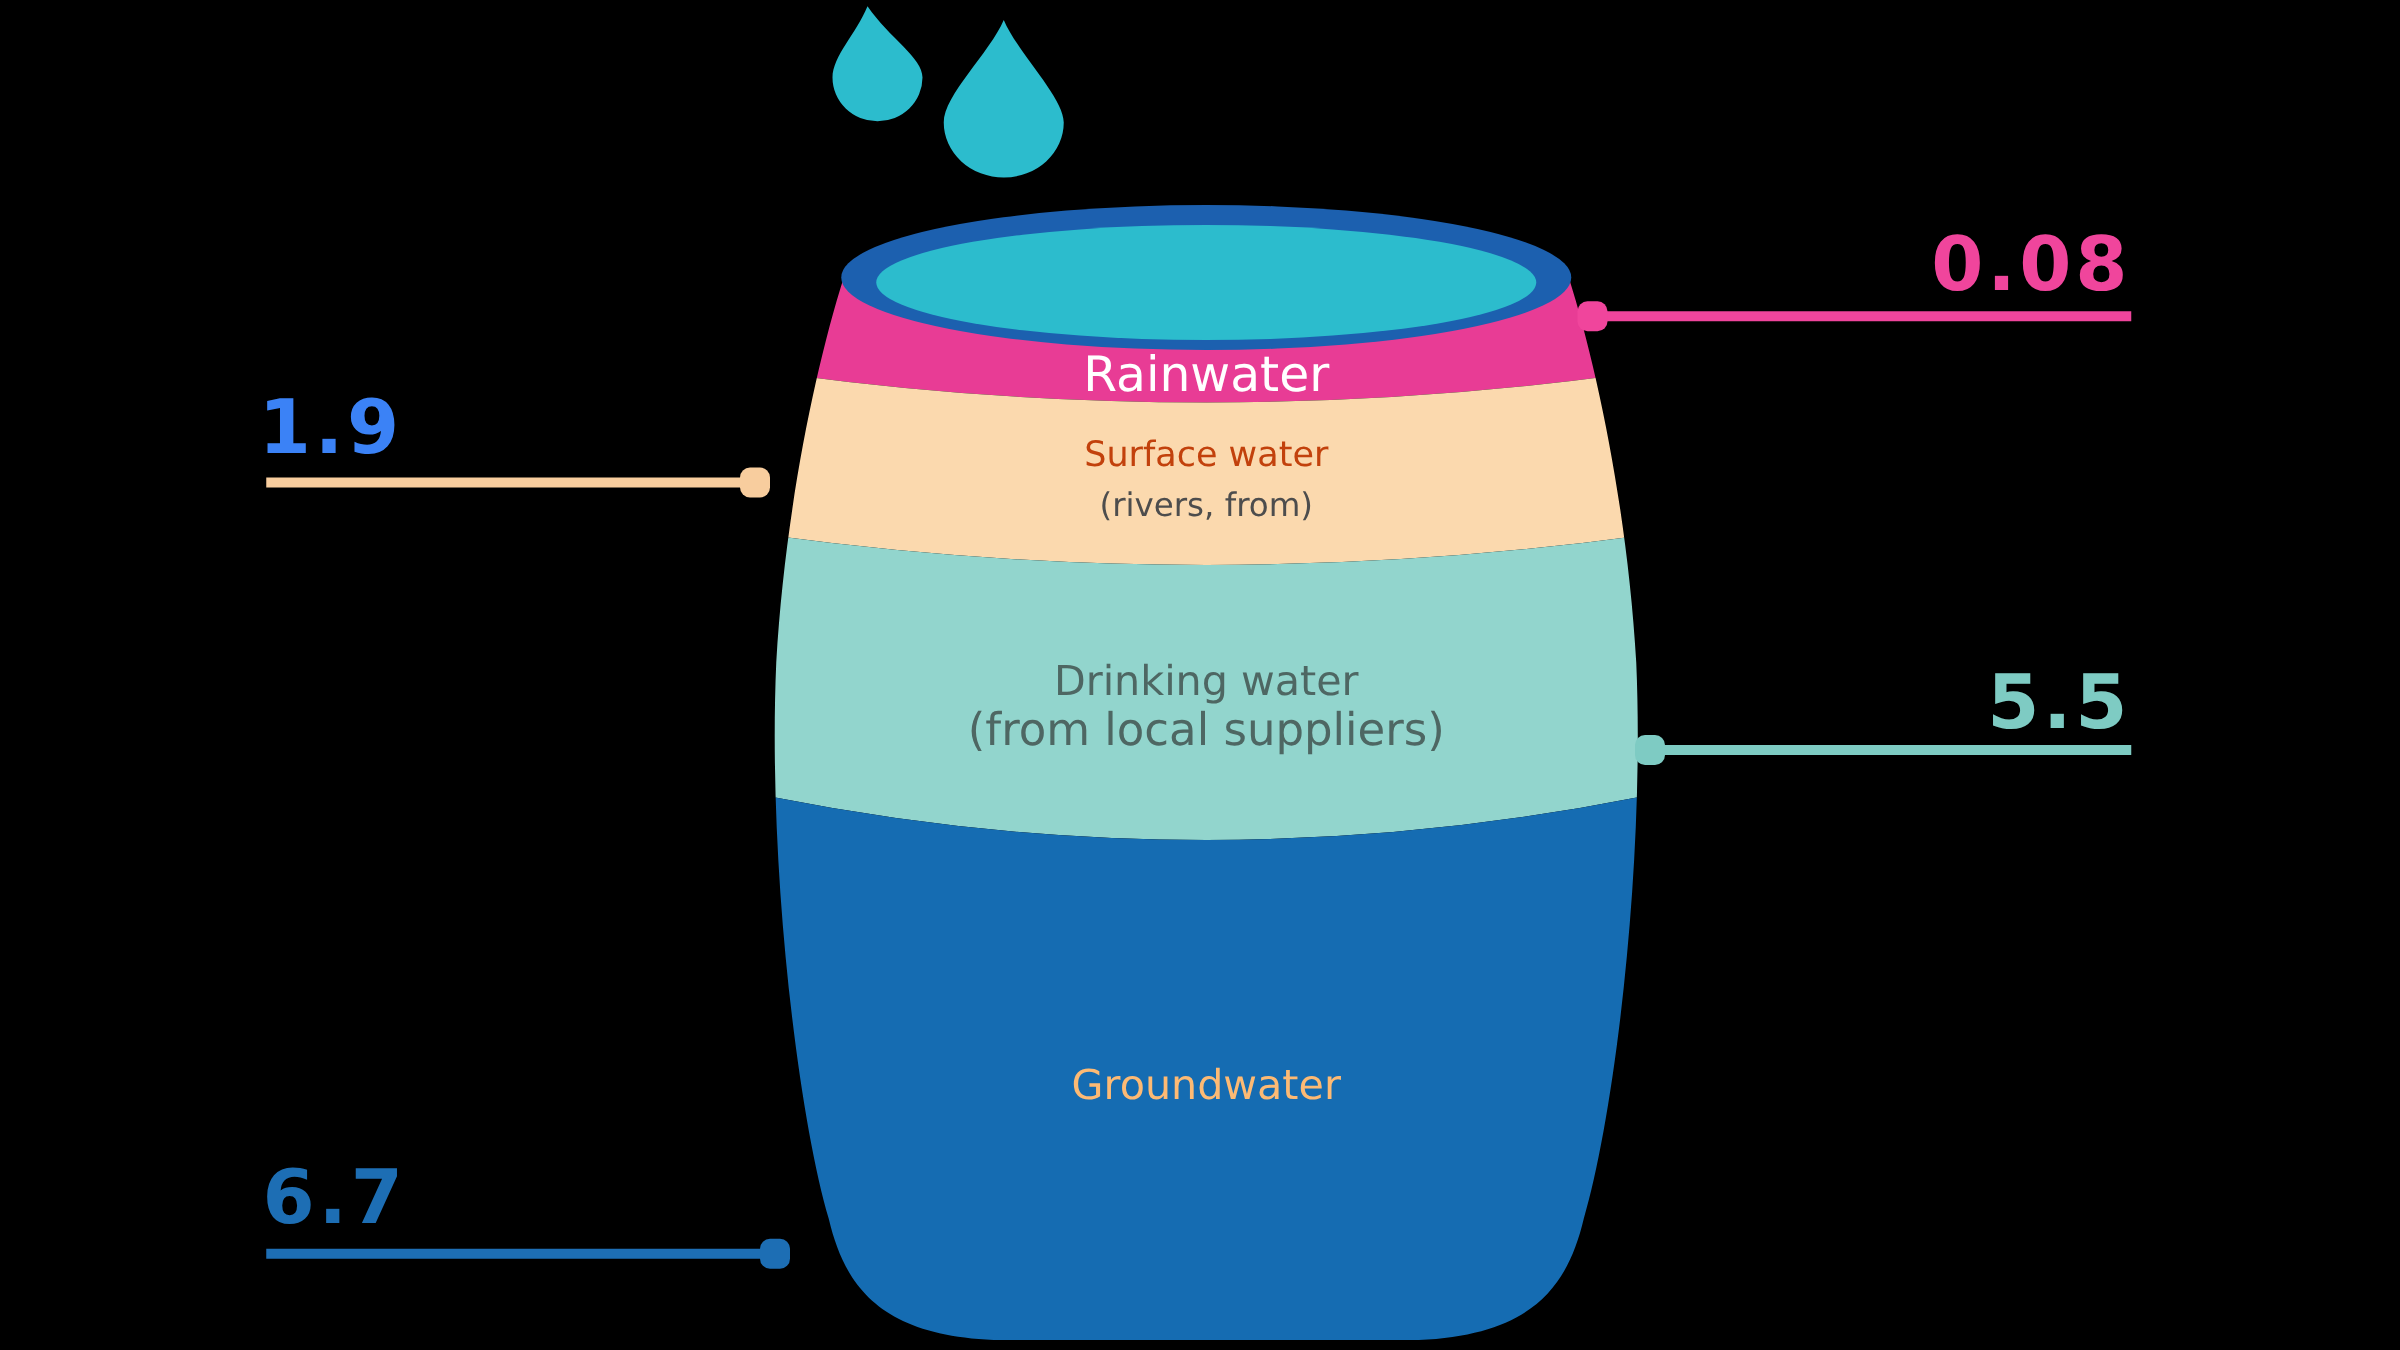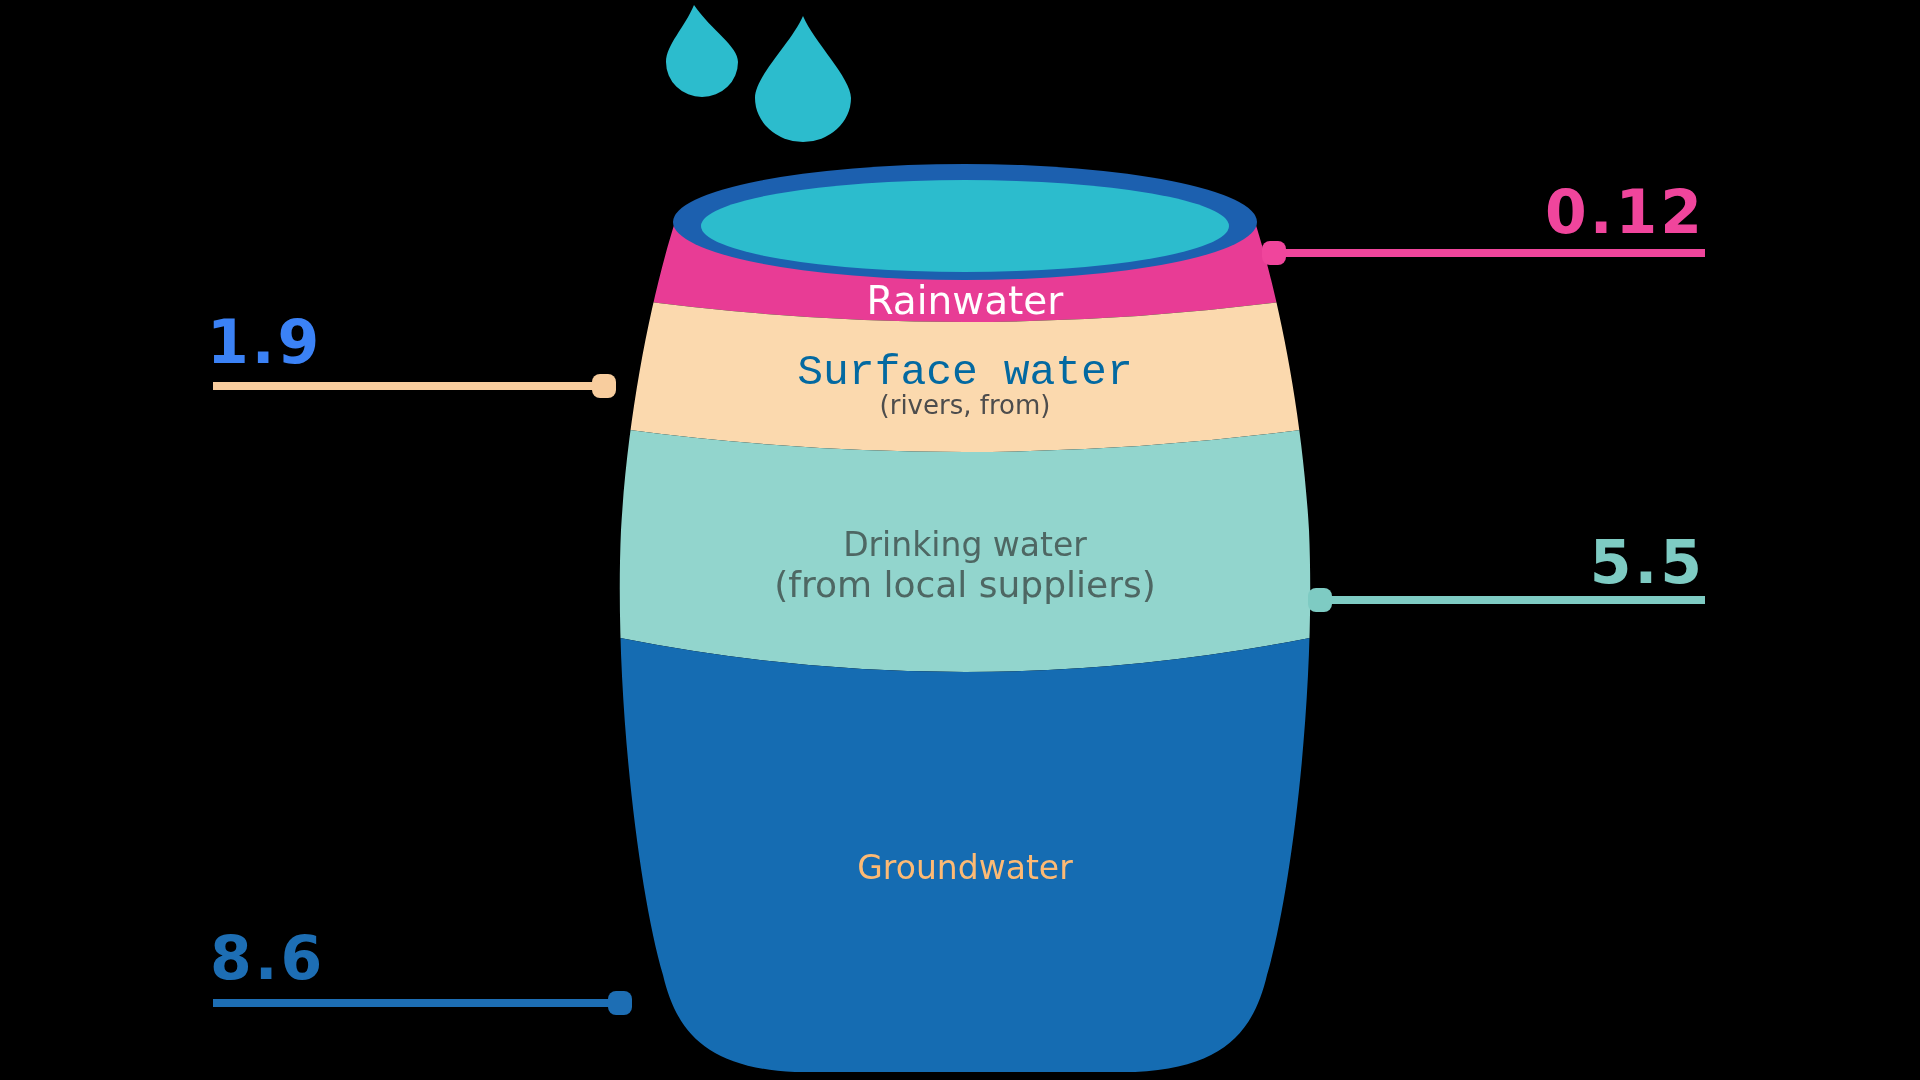--- a/index.html
+++ b/index.html
@@ -23,21 +23,21 @@
     top: 0;
   }
   .overlay-label {
     position: absolute;
     left: 565px;
     width: 800px;
     text-align: center;
     line-height: 1.1;
   }
   .seg-text-0 { color: #ffffff; font-size: 39px; }
-  .seg-text-1 { color: #0369a1; font-size: 43px; font-family: Liberation Mono, monospace; }
+  .seg-text-1 { color: #c2410c; font-size: 28px; }
   .seg-sub-1  { color: #4d4d4d; font-size: 26px; }
   .seg-text-2 { color: #4e6763; font-size: 33px; }
   .seg-sub-2  { color: #4e6763; font-size: 36px; }
   .seg-text-3 { color: #fdba74; font-size: 33px; }
   .num-label {
     position: absolute;
     font-weight: bold;
     font-size: 60px;
     letter-spacing: 3px;
     line-height: 1;
@@ -97,18 +97,18 @@
   <div class="overlay-label seg-text-0" style="top:280px;">Rainwater</div>
 
   <div class="overlay-label seg-text-1" style="top:349px;">Surface water</div>
   <div class="overlay-label seg-sub-1" style="top:391px;">(rivers, from)</div>
 
   <div class="overlay-label seg-text-2" style="top:527px;text-align:center;">Drinking water</div>
   <div class="overlay-label seg-sub-2" style="top:565px;">(from local suppliers)</div>
 
   <div class="overlay-label seg-text-3" style="top:850px;">Groundwater</div>
 
-  <div class="num-label num-0">0.12</div>
+  <div class="num-label num-0">0.08</div>
   <div class="num-label num-1">1.9</div>
   <div class="num-label num-2">5.5</div>
-  <div class="num-label num-3">8.6</div>
+  <div class="num-label num-3">6.7</div>
 
 </div>
 
 </body></html>

